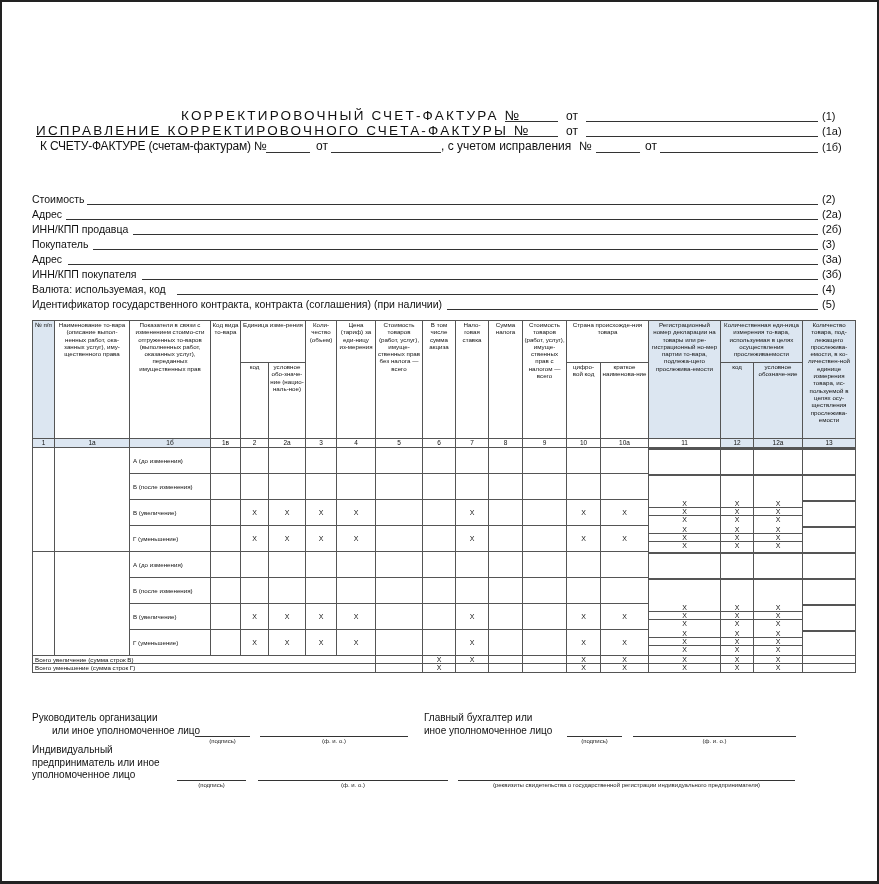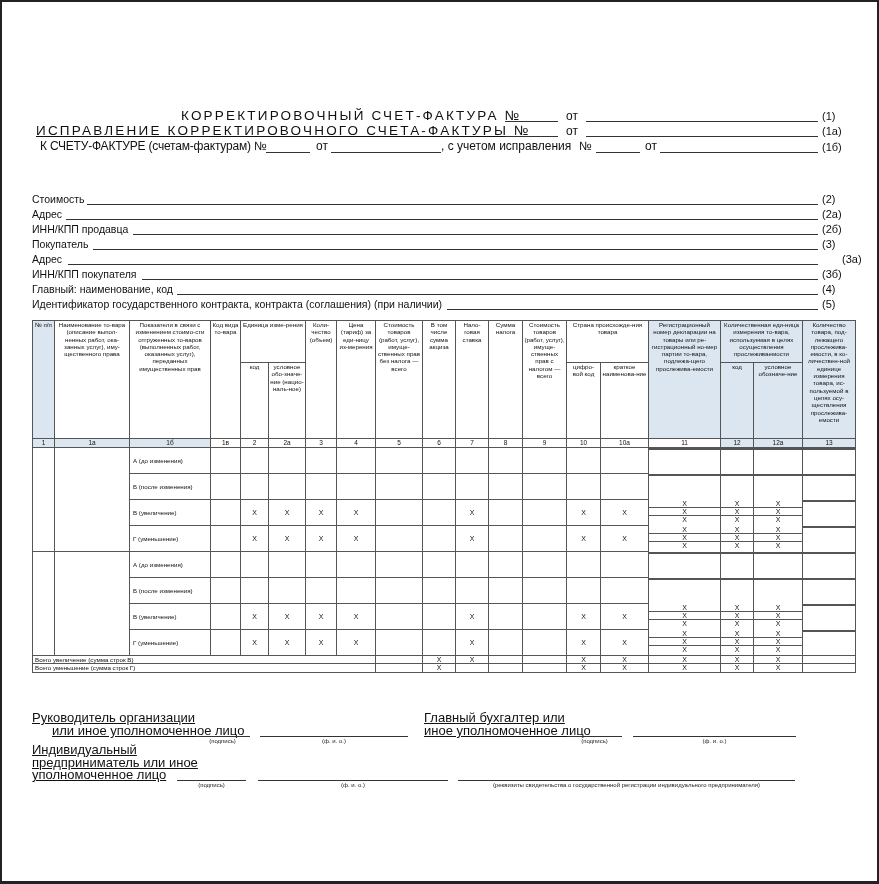--- a/index.html
+++ b/index.html
@@ -4,21 +4,21 @@
 <style>
   html, body { margin: 0; padding: 0; background: #ffffff; }
   body { width: 879px; height: 884px; position: relative; overflow: hidden; font-family: "Liberation Sans", sans-serif; color: #111; }
   .frame { position: absolute; left: 0; top: 0; width: 875px; height: 879px; border-left: 2px solid #222; border-top: 2px solid #222; border-right: 3px solid #222; border-bottom: 4px solid #222; box-sizing: content-box; }
   .abs { position: absolute; white-space: nowrap; }
   .t-big { font-size: 13.5px; letter-spacing: 2.2px; }
   .t-mid { font-size: 12px; }
   .num { font-size: 11px; }
   .uline { position: absolute; border-bottom: 1px solid #333; height: 0; }
   .fld-label { font-size: 10.5px; }
-  .sig-label { font-size: 13px; line-height: 12px; text-decoration: underline; }
+  .sig-label { font-size: 10px; line-height: 12px; }
   .cap { font-size: 6px; color: #222; text-align: center; }
   table.grid { position: absolute; left: 32px; top: 320px; border-collapse: collapse; table-layout: fixed; font-size: 6.2px; line-height: 7.3px; }
   table.grid td { border: 1px solid #555; padding: 0 1px; vertical-align: top; text-align: center; overflow: hidden; }
   table.grid td.blue { background: #dce6f1; }
   table.grid td.left { text-align: left; padding-left: 3px; }
   table.grid td.mid { vertical-align: middle; }
   table.grid tr.numrow td { vertical-align: middle; height: 8px; font-size: 6.5px; }
   table.grid td.sub { padding: 0; border-top: none; border-bottom: none; }
   table.grid td.x { vertical-align: middle; font-size: 7px; }
   .stack { display: flex; flex-direction: column; height: 100%; }
@@ -65,27 +65,27 @@
   <div class="abs fld-label" style="left:32px; top:223px;">ИНН/КПП продавца</div>
   <div class="uline" style="left:133px; top:234px; width:685px;"></div>
   <div class="abs num" style="left:822px; top:223px;">(2б)</div>
 
   <div class="abs fld-label" style="left:32px; top:238px;">Покупатель</div>
   <div class="uline" style="left:93px; top:249px; width:725px;"></div>
   <div class="abs num" style="left:822px; top:238px;">(3)</div>
 
   <div class="abs fld-label" style="left:32px; top:253px;">Адрес</div>
   <div class="uline" style="left:68px; top:264px; width:750px;"></div>
-  <div class="abs num" style="left:822px; top:253px;margin-left:20px;">(3а)</div>
+  <div class="abs num" style="left:822px; top:253px;">(3а)</div>
 
   <div class="abs fld-label" style="left:32px; top:268px;">ИНН/КПП покупателя</div>
   <div class="uline" style="left:142px; top:279px; width:676px;"></div>
   <div class="abs num" style="left:822px; top:268px;">(3б)</div>
 
-  <div class="abs fld-label" style="left:32px; top:283px;">Главный: наименование, код</div>
+  <div class="abs fld-label" style="left:32px; top:283px;">Валюта: используемая, код</div>
   <div class="uline" style="left:177px; top:294px; width:641px;"></div>
   <div class="abs num" style="left:822px; top:283px;">(4)</div>
 
   <div class="abs fld-label" style="left:32px; top:298px;">Идентификатор государственного контракта, контракта (соглашения) (при наличии)</div>
   <div class="uline" style="left:447px; top:309px; width:371px;"></div>
   <div class="abs num" style="left:822px; top:298px;">(5)</div>
 </div>
 
 <table class="grid">
   <colgroup>

